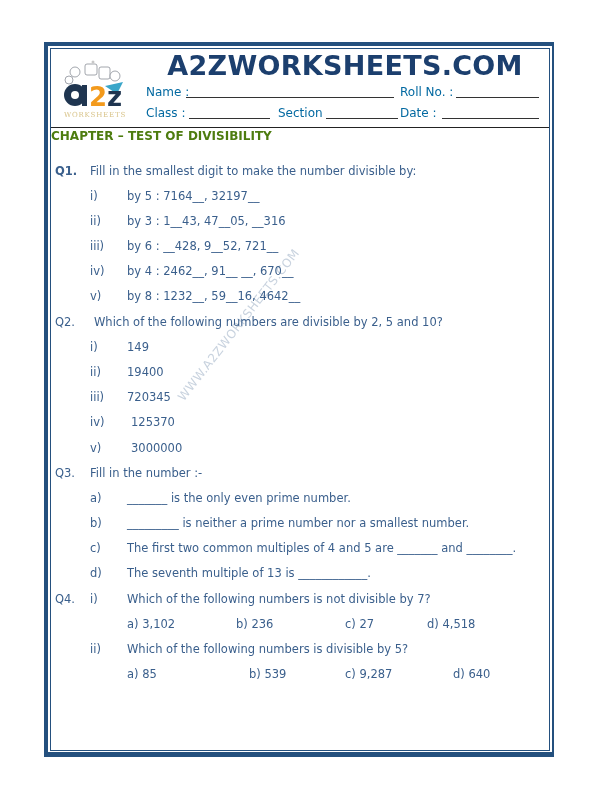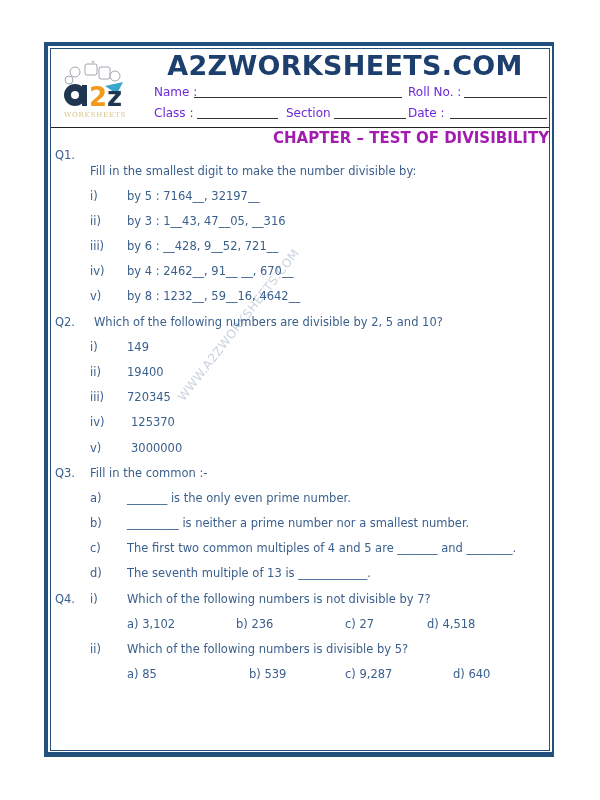--- a/index.html
+++ b/index.html
@@ -16,27 +16,27 @@
   .frame-inner {
     position: absolute; left: 50px; top: 48px; width: 500px; height: 703px;
     border: 1.5px solid #24507e; box-sizing: border-box;
   }
   .logo { position: absolute; left: 55px; top: 58px; width: 80px; height: 62px; }
   .site-title {
     position: absolute; left: 140px; top: 50px; width: 410px; text-align: center;
     font-family: "DejaVu Sans", sans-serif; font-weight: bold; font-size: 27px;
     color: #1c3f6e; letter-spacing: 0.3px;
   }
-  .form-row { position: absolute; left: 146px; font-size: 12px; color: #6d28d9; white-space: pre; margin-left: 8px; }
+  .form-row { position: absolute; left: 146px; font-size: 12px; color: #0369a1; white-space: pre; }
   .form-row .lbl { position: absolute; top: 0; }
   .form-row .line { position: absolute; top: 12px; height: 0; border-bottom: 1px solid #333; }
   .divider { position: absolute; left: 51px; width: 498px; top: 127px; height: 0; border-top: 1px solid #222; }
   .chapter {
-    position: absolute; left: 51px; width: 498px; top: 129px; text-align: right;
-    font-weight: bold; font-size: 15px; color: #a21caf;
+    position: absolute; left: 51px; width: 498px; top: 129px; text-align: left;
+    font-weight: bold; font-size: 12px; color: #4d7c0f;
   }
   .txt { position: absolute; font-size: 11.5px; color: #3a5f8c; white-space: pre; }
   .watermark {
     position: absolute; left: 175px; top: 395px; font-size: 12px; color: #c9d3df;
     transform: rotate(-52deg); transform-origin: left top; letter-spacing: 0.5px; white-space: nowrap;
   }
 </style>
 </head>
 <body>
 
@@ -82,21 +82,21 @@
   <span class="line" style="left:180px; width:72px;"></span>
   <span class="lbl" style="left:254px;">Date :</span>
   <span class="line" style="left:296px; width:97px;"></span>
 </div>
 
 <div class="divider"></div>
 <div class="chapter">CHAPTER – TEST OF DIVISIBILITY</div>
 
 <div class="watermark">WWW.A2ZWORKSHEETS.COM</div>
 
-<span class="txt" style="left:55px; top:148px;">Q1.</span>
+<span class="txt" style="left:55px; top:164px;font-weight:bold;">Q1.</span>
 <span class="txt" style="left:90px; top:164px;">Fill in the smallest digit to make the number divisible by:</span>
 <span class="txt" style="left:90px; top:189px;">i)</span>
 <span class="txt" style="left:127px; top:189px;">by 5 : 7164__, 32197__</span>
 <span class="txt" style="left:90px; top:214px;">ii)</span>
 <span class="txt" style="left:127px; top:214px;">by 3 : 1__43, 47__05, __316</span>
 <span class="txt" style="left:90px; top:239px;">iii)</span>
 <span class="txt" style="left:127px; top:239px;">by 6 : __428, 9__52, 721__</span>
 <span class="txt" style="left:90px; top:264px;">iv)</span>
 <span class="txt" style="left:127px; top:264px;">by 4 : 2462__, 91__ __, 670__</span>
 <span class="txt" style="left:90px; top:289px;">v)</span>
@@ -109,21 +109,21 @@
 <span class="txt" style="left:90px; top:365px;">ii)</span>
 <span class="txt" style="left:127px; top:365px;">19400</span>
 <span class="txt" style="left:90px; top:390px;">iii)</span>
 <span class="txt" style="left:127px; top:390px;">720345</span>
 <span class="txt" style="left:90px; top:415px;">iv)</span>
 <span class="txt" style="left:131px; top:415px;text-align:right;">125370</span>
 <span class="txt" style="left:90px; top:441px;">v)</span>
 <span class="txt" style="left:131px; top:441px;">3000000</span>
 
 <span class="txt" style="left:55px; top:466px;">Q3.</span>
-<span class="txt" style="left:90px; top:466px;">Fill in the common :-</span>
+<span class="txt" style="left:90px; top:466px;">Fill in the number :-</span>
 <span class="txt" style="left:90px; top:491px;">a)</span>
 <span class="txt" style="left:127px; top:491px;">_______ is the only even prime number.</span>
 <span class="txt" style="left:90px; top:516px;">b)</span>
 <span class="txt" style="left:127px; top:516px;">_________ is neither a prime number nor a smallest number.</span>
 <span class="txt" style="left:90px; top:541px;">c)</span>
 <span class="txt" style="left:127px; top:541px;">The first two common multiples of 4 and 5 are _______ and ________.</span>
 <span class="txt" style="left:90px; top:566px;">d)</span>
 <span class="txt" style="left:127px; top:566px;">The seventh multiple of 13 is ____________.</span>
 
 <span class="txt" style="left:55px; top:592px;">Q4.</span>

